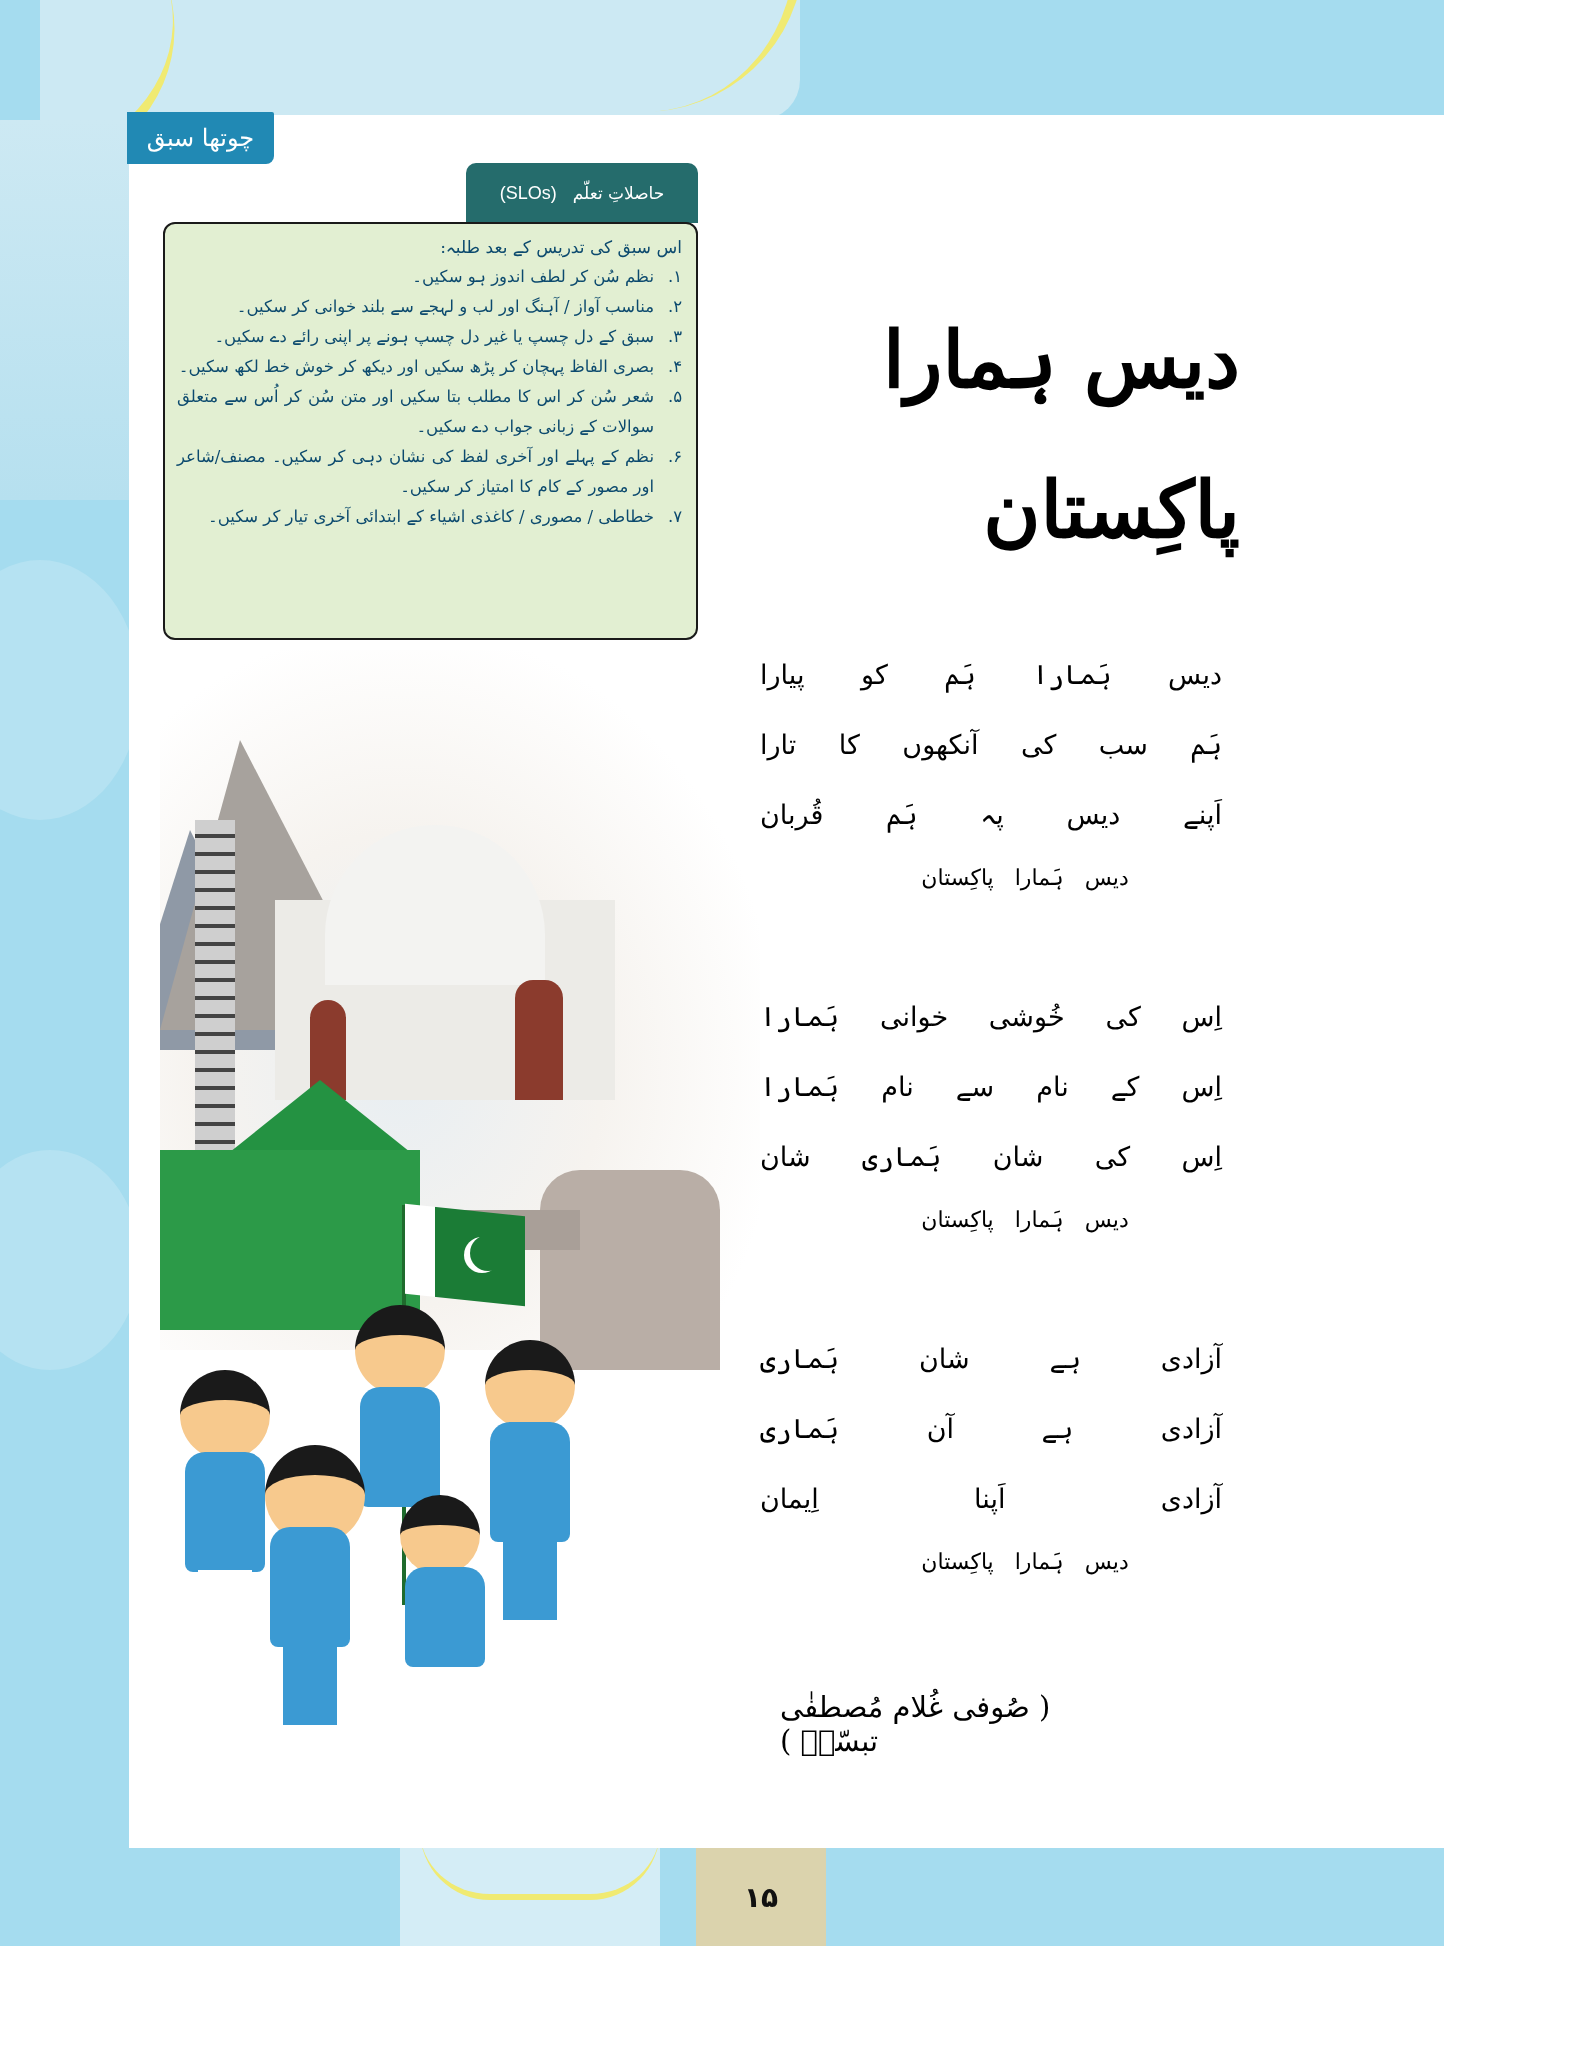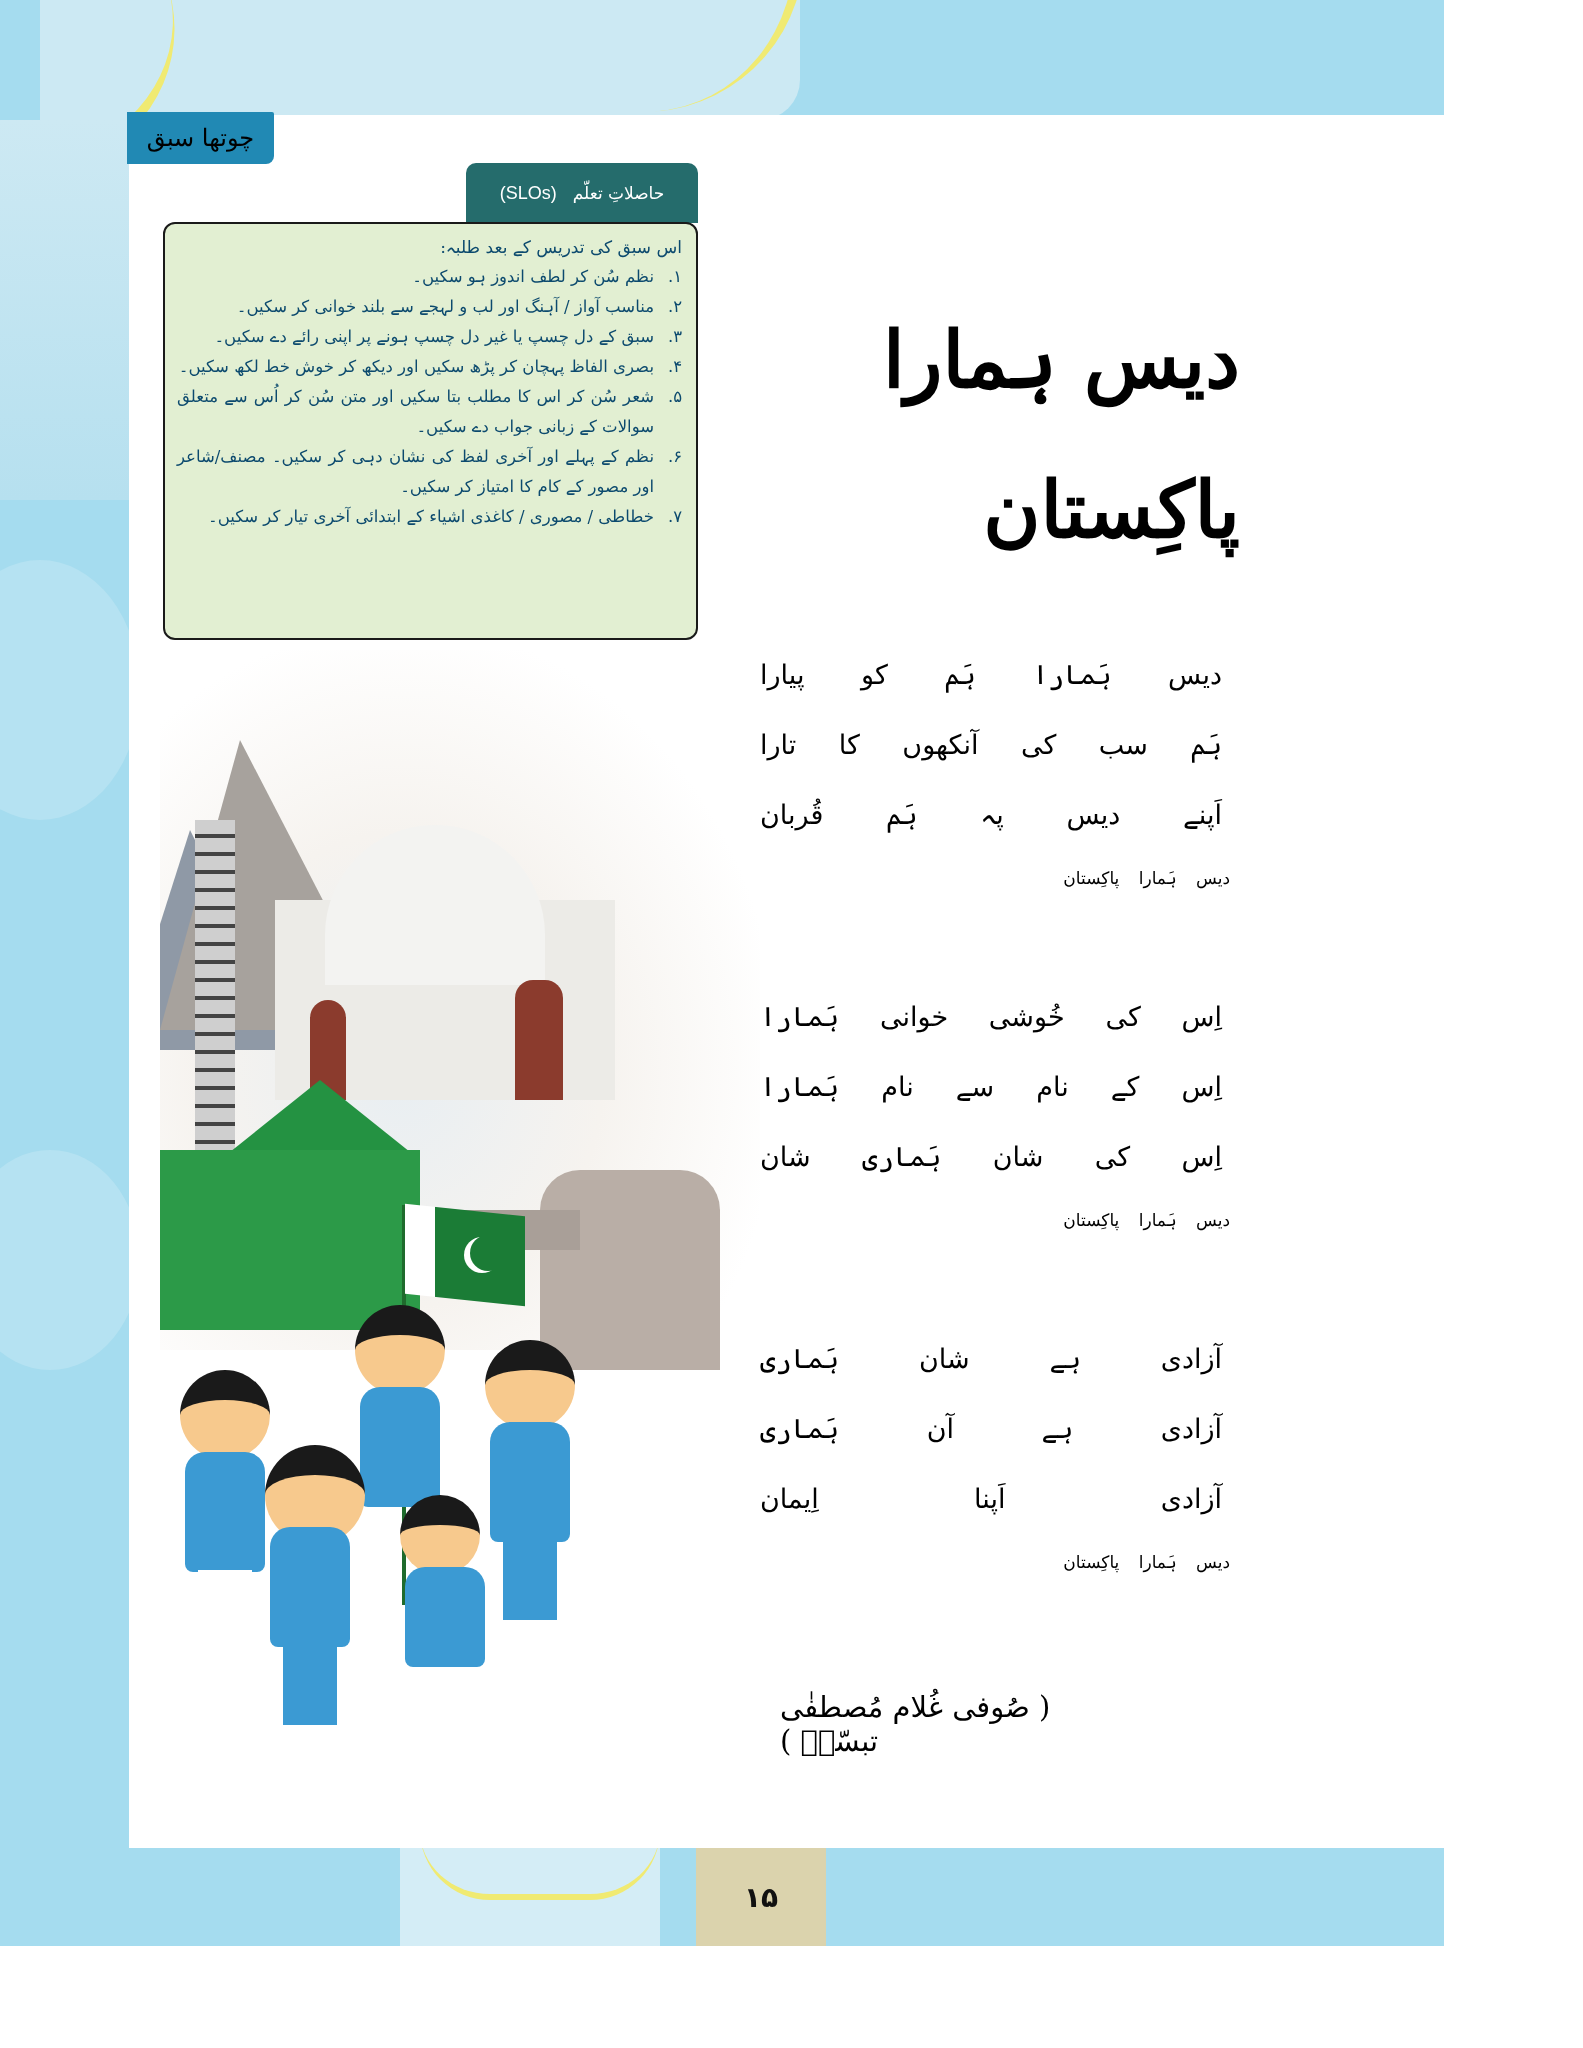--- a/index.html
+++ b/index.html
@@ -12,21 +12,21 @@
   .frame .yellow-wave1 { position: absolute; left: 250px; top: -40px; width: 560px; height: 160px; border-right: 10px solid #f0ea72; border-radius: 0 0 300px 0; transform: rotate(-4deg); }
   .frame .yellow-wave2 { position: absolute; left: -60px; top: 20px; width: 260px; height: 140px; border-bottom: 12px solid #f0ea72; border-radius: 0 0 200px 60px; transform: rotate(-22deg); }
   .frame .left-light { position: absolute; left: 0; top: 120px; width: 130px; height: 380px; background: linear-gradient(180deg,#cde9f3,#b6e0ef); }
   .frame .blob { position: absolute; border-radius: 50%; background: rgba(255,255,255,0.18); }
   .frame .bottom-light { position: absolute; left: 400px; top: 1848px; width: 260px; height: 98px; background: #d4edf6; }
   .frame .bottom-wave { position: absolute; left: 420px; top: 1830px; width: 240px; height: 70px; border-bottom: 6px solid #f0ea72; border-radius: 0 0 120px 120px; }
 
   
   .page { position: absolute; left: 129px; top: 115px; width: 1315px; height: 1733px; background: #ffffff; }
 
-  .lesson-badge { position: absolute; left: 127px; top: 112px; width: 147px; height: 52px; background: #2189b4; border-bottom-right-radius: 8px; border-top-right-radius: 2px; color: #000000; display: flex; align-items: center; justify-content: center; font-family: "DejaVu Serif", serif; font-size: 24px; direction: rtl; }
+  .lesson-badge { position: absolute; left: 127px; top: 112px; width: 147px; height: 52px; background: #2189b4; border-bottom-right-radius: 8px; border-top-right-radius: 2px; color: #ffffff; display: flex; align-items: center; justify-content: center; font-family: "DejaVu Serif", serif; font-size: 24px; direction: rtl; }
 
   .slo-tab { position: absolute; left: 466px; top: 163px; width: 232px; height: 60px; background: #256c6c; border-radius: 10px 10px 0 0; color: #fff; display: flex; align-items: center; justify-content: center; gap: 16px; direction: rtl; font-size: 17px; }
   .slo-tab .urdu { font-family: "DejaVu Serif", serif; font-size: 17px; }
   .slo-tab .latin { font-family: "Liberation Sans", sans-serif; font-size: 18px; direction: ltr; }
 
   .slo-box { position: absolute; left: 163px; top: 222px; width: 535px; height: 418px; background: #e2efd2; border: 2.5px solid #1a1a1a; border-radius: 12px; padding: 8px 14px 8px 12px; direction: rtl; font-family: "DejaVu Serif", serif; color: #0c4a6e; }
   .slo-intro { font-size: 17px; line-height: 30px; }
   .slo-list { list-style: none; }
   .slo-item { display: flex; font-size: 16.5px; line-height: 30px; }
   .slo-num { width: 28px; flex: 0 0 28px; text-align: right; }
@@ -52,21 +52,21 @@
   .illustration .pole { position: absolute; left: 242px; top: 555px; width: 4px; height: 400px; background: #1f6b2d; }
   .kid { position: absolute; }
   .kid .head { position: absolute; width: 90px; height: 90px; border-radius: 50%; background: #f7c98d; border-top: 30px solid #1a1a1a; }
   .kid .body { position: absolute; top: 82px; left: 5px; width: 80px; height: 120px; background: #3b9ad3; border-radius: 20px 20px 8px 8px; }
   .kid .legs { position: absolute; top: 200px; left: 18px; width: 54px; height: 80px; background: #3b9ad3; }
 
   
   .poem { position: absolute; left: 760px; top: 640px; width: 470px; direction: rtl; font-family: "DejaVu Serif", serif; color: #000; }
   .stanza { margin-bottom: 62px; }
   .line { display: flex; justify-content: space-between; font-size: 27px; height: 70px; line-height: 70px; padding: 0 8px 0 0; }
-  .refrain { font-size: 17px; height: 70px; line-height: 56px; word-spacing: 14px; padding-left: 60px; }
+  .refrain { text-align: center; font-size: 22px; height: 70px; line-height: 56px; word-spacing: 14px; padding-left: 60px; }
 
   .author { position: absolute; left: 780px; top: 1690px; width: 280px; direction: rtl; font-family: "DejaVu Serif", serif; font-size: 29px; text-align: left; }
 
   .page-number-box { position: absolute; left: 656px; top: 1848px; width: 130px; height: 98px; background: #dbd3ad; display: flex; align-items: center; justify-content: center; font-family: "DejaVu Sans", sans-serif; font-size: 28px; font-weight: bold; color: #111; margin-left: 40px; }
 </style>
 </head>
 <body>
 
 <div class="frame">
   <div class="light-band"></div>

